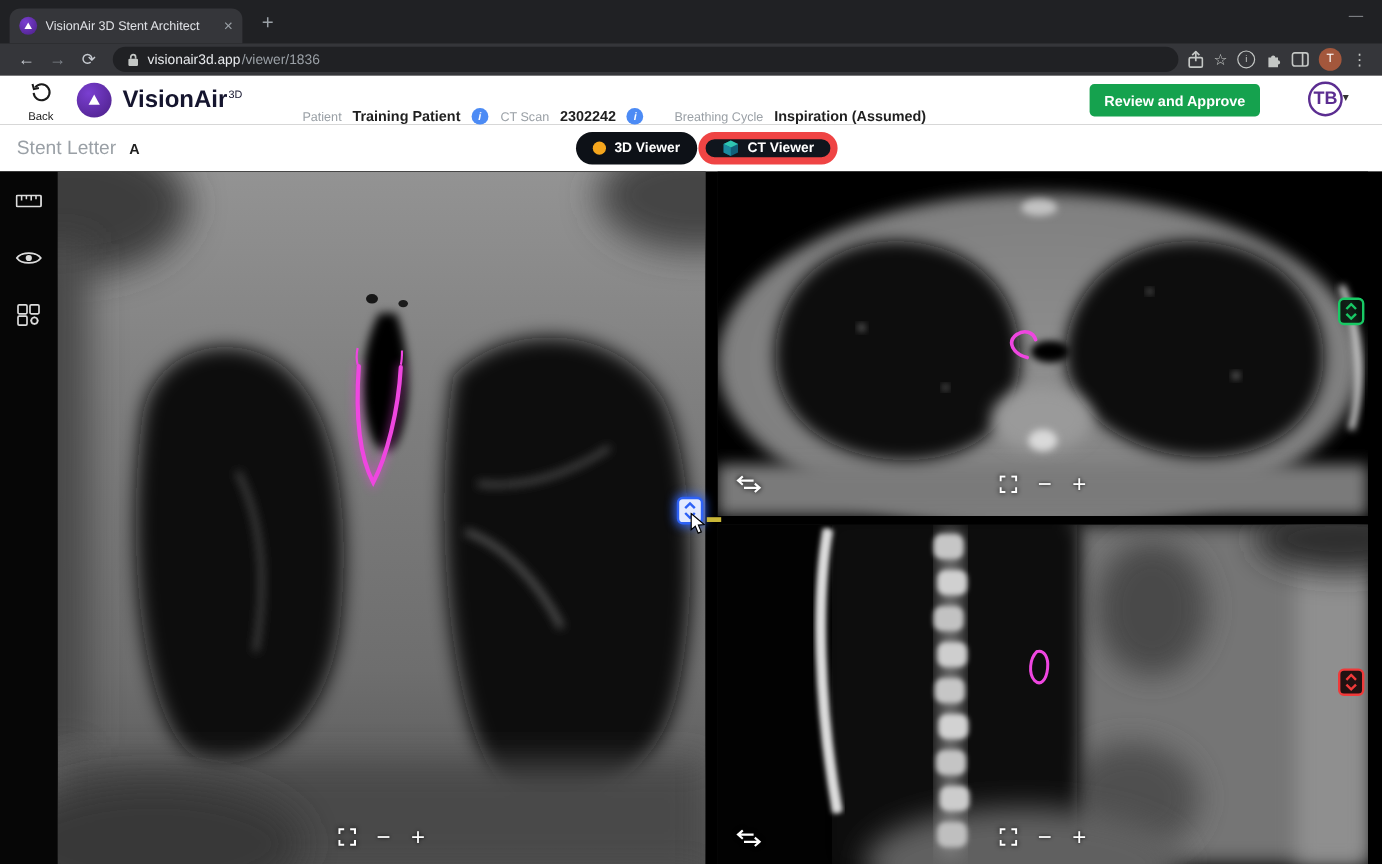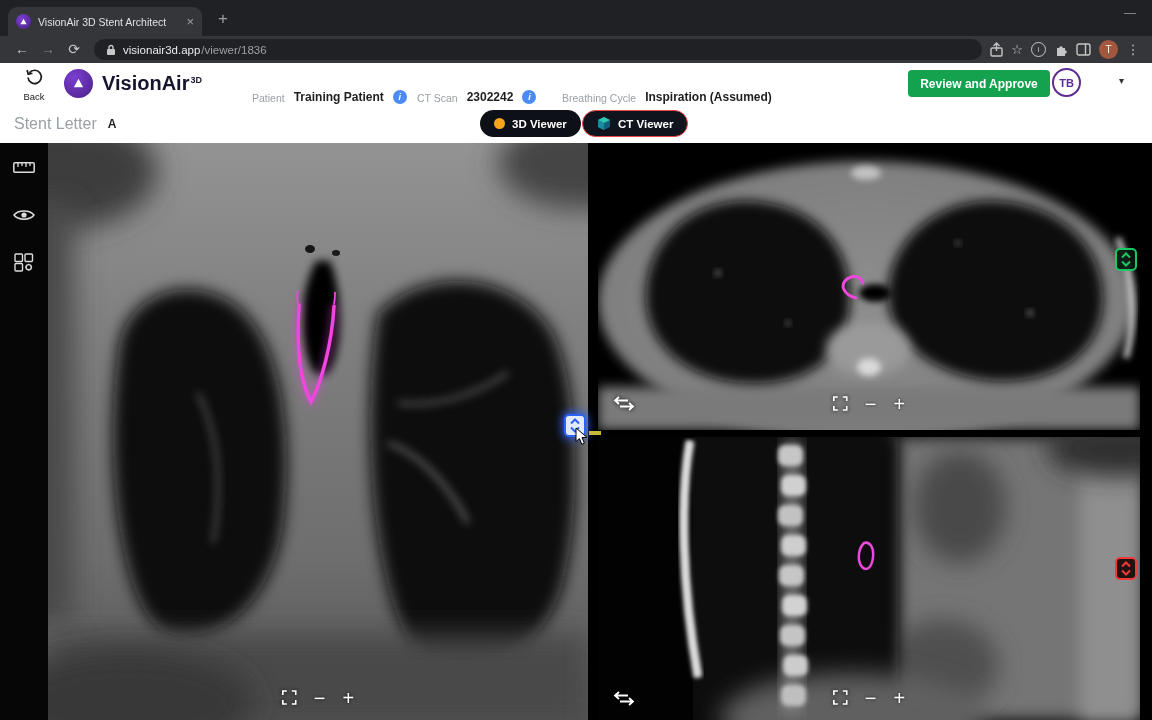--- a/index.html
+++ b/index.html
@@ -27,37 +27,37 @@
   .chrome-avatar{width:19px;height:19px;border-radius:50%;background:#a3573c;color:#fff;font-size:10px;display:flex;align-items:center;justify-content:center}
   .kebab{color:#c4c7c5;font-size:13px;width:14px;text-align:center}
 
   
   .appheader{position:absolute;left:0;top:63px;width:1152px;height:41px;background:#fff}
   .back-btn{position:absolute;left:16px;top:4px;width:36px;text-align:center;cursor:pointer}
   .back-label{display:block;font-size:9.5px;font-weight:normal;color:#1a1a1a;margin-top:1px}
   .logo{position:absolute;left:64px;top:6px;display:flex;align-items:center;gap:9px}
   .logo-circle{width:29px;height:29px;border-radius:50%;background:radial-gradient(circle at 35% 30%,#7a3fd1,#4b1f86);display:flex;align-items:center;justify-content:center}
   .logo-name{font-size:20px;font-weight:bold;color:#15152e}
-  .logo-sup{font-size:9px;font-weight:bold;color:#15152e;position:relative;top:-7px;left:1px}
+  .logo-sup{font-size:9px;font-weight:normal;color:#15152e;position:relative;top:-7px;left:1px}
   .hfield{position:absolute;top:0;height:41px;display:flex;align-items:flex-end;gap:9px}
   .hlabel{font-size:10.5px;color:#9aa0a6}
   .hvalue{font-size:12px;font-weight:bold;color:#1f1f1f}
   .info-dot{width:14px;height:14px;border-radius:50%;background:#4c8bf5;color:#fff;font-size:9px;font-style:italic;font-weight:bold;display:flex;align-items:center;justify-content:center}
   .approve-btn{position:absolute;left:908px;top:7px;width:142px;height:27px;background:#15a24e;color:#fff;font-weight:bold;font-size:12px;border:none;border-radius:4px;font-family:"Liberation Sans",sans-serif;cursor:pointer}
-  .user-avatar{position:absolute;left:1052px;top:5px;width:29px;height:29px;border-radius:50%;border:2px solid #5b2d91;color:#5b2d91;font-weight:bold;font-size:11px;display:flex;align-items:center;justify-content:center;background:#fff}
+  .user-avatar{position:absolute;left:1090px;top:5px;width:29px;height:29px;border-radius:50%;border:2px solid #5b2d91;color:#5b2d91;font-weight:bold;font-size:15px;display:flex;align-items:center;justify-content:center;background:#fff}
   .hcaret{position:absolute;left:1119px;top:12px;color:#333;font-size:10px}
 
   
   .stentbar{position:absolute;left:0;top:104px;width:1152px;height:39px;background:#fff}
   .sgroup{position:absolute;top:0;height:39px;display:flex;align-items:center;gap:11px}
   .slabel{font-size:16px;color:#9aa0a6}
   .svalue{font-size:12px;font-weight:bold;color:#1f1f1f}
   .pill{position:absolute;top:6px;height:27px;border-radius:14px;background:#0d1117;display:flex;align-items:center;gap:7px;padding:0 14px;color:#fff;font-size:11.5px;font-weight:bold;cursor:pointer}
   .pill-3d{left:480px}
-  .pill-ct{left:582px;border:1px solid #ef4444;background:#10151d}
+  .pill-ct{left:582px;border:6px solid #ef4444;background:#10151d}
   .dot-orange{width:11px;height:11px;border-radius:50%;background:#f5a61d}
 
   
   .viewport{position:absolute;left:0;top:143px;width:1152px;height:577px;background:#000}
   .rail{position:absolute;left:0;top:0;width:48px;height:577px;background:#060606}
   .rail-btn{position:absolute;left:12px;width:24px;height:24px;display:flex;align-items:center;justify-content:center;cursor:pointer}
   .pane{position:absolute;overflow:hidden;background:#101010}
   .pane-cor{left:48px;top:0;width:540px;height:577px}
   .pane-ax{left:598px;top:0;width:542px;height:287px}
   .pane-sag{left:598px;top:294px;width:542px;height:283px}

